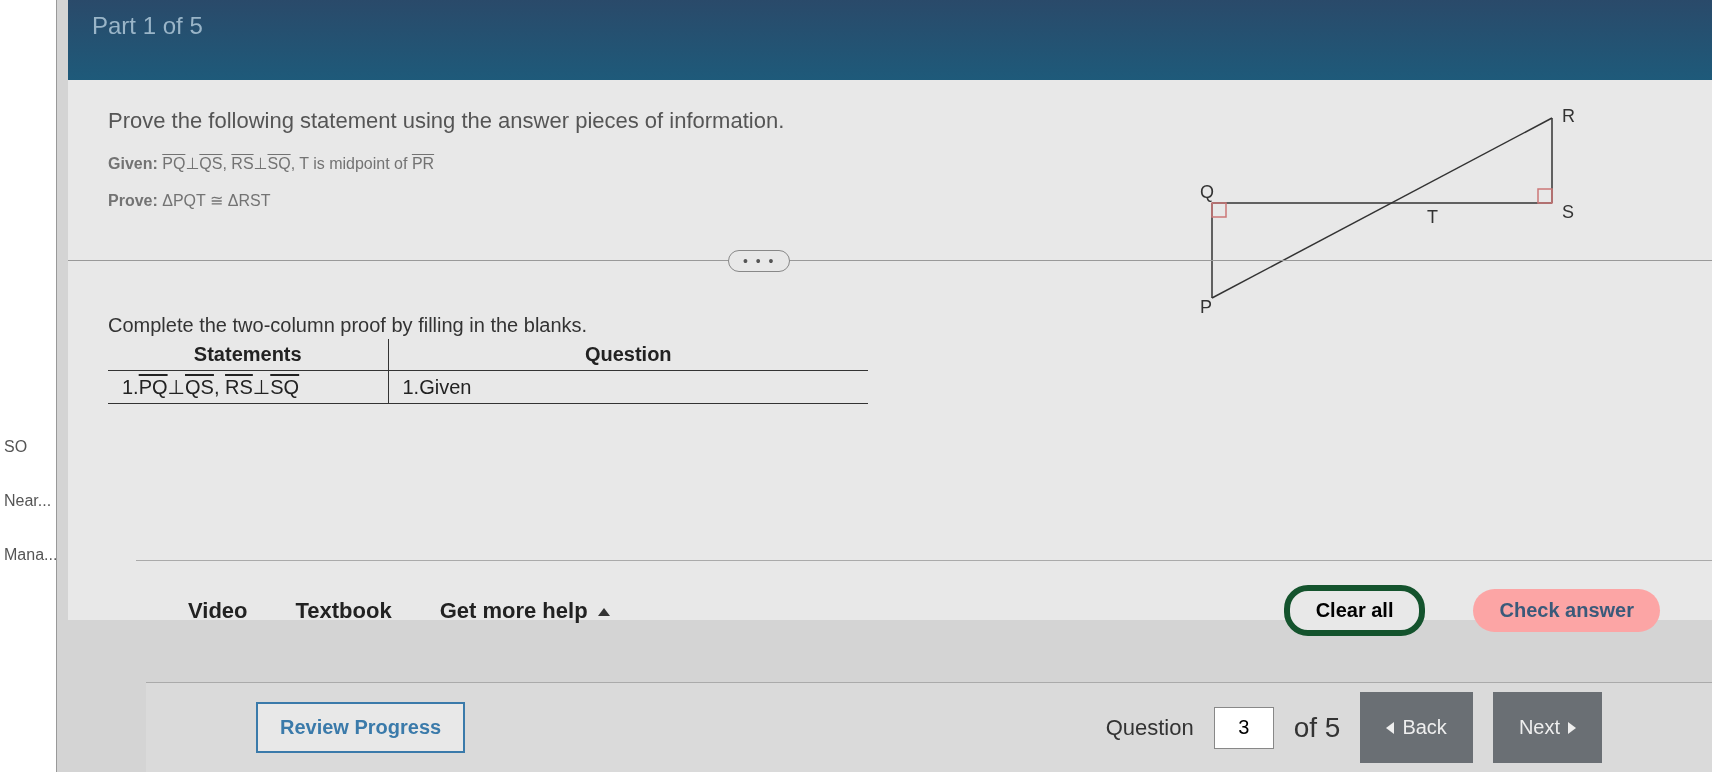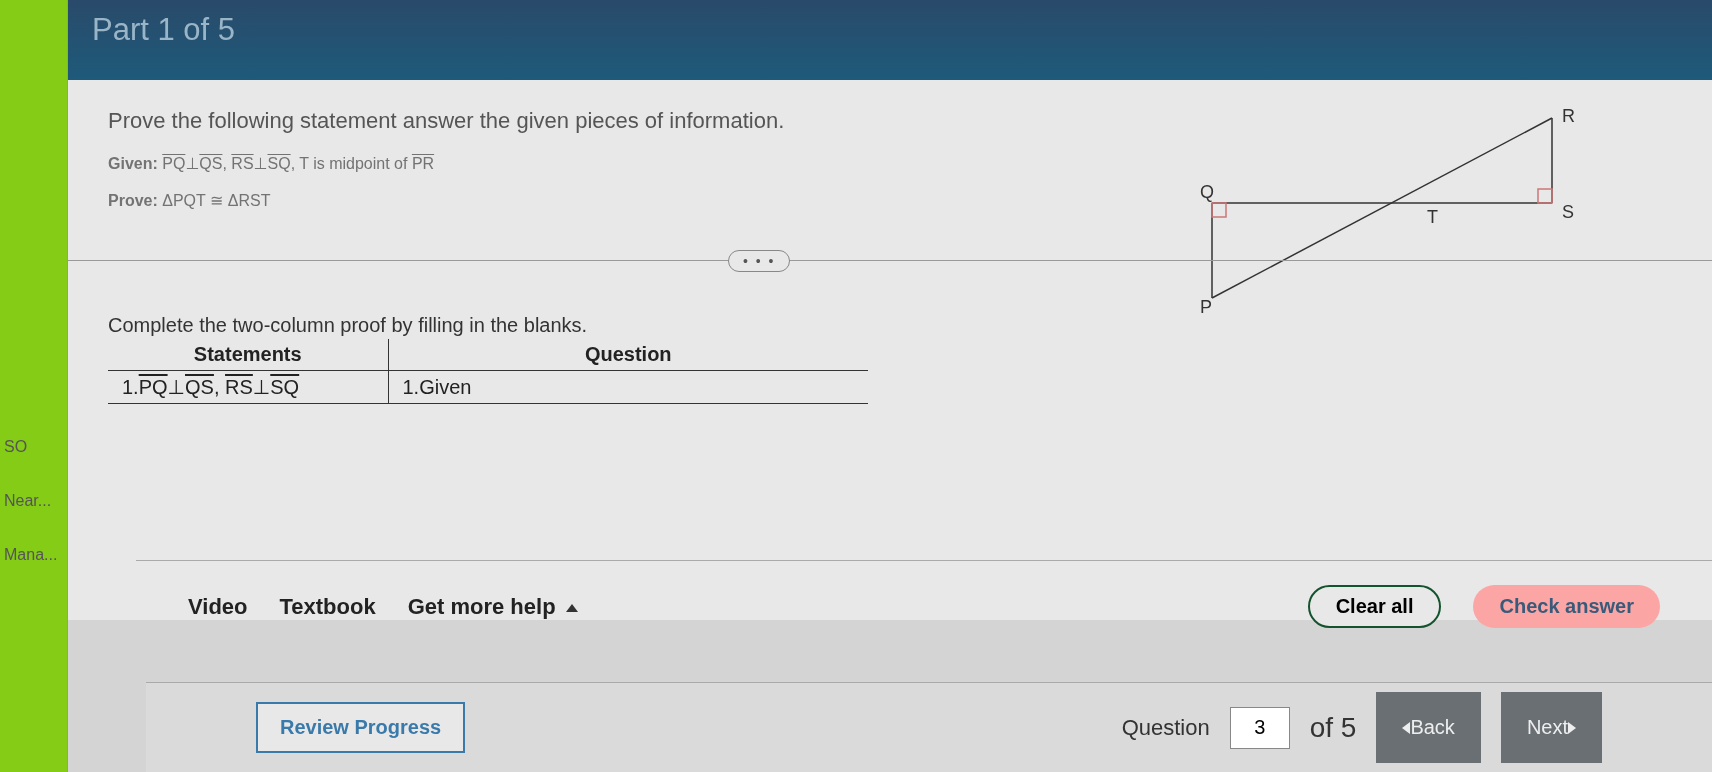--- a/index.html
+++ b/index.html
@@ -8,23 +8,23 @@
   background: #d4d4d4;
   width: 1712px;
   height: 772px;
   overflow: hidden;
   position: relative;
 }
 .sidebar {
   position: absolute;
   left: 0;
   top: 0;
-  width: 68px;
+  width: 57px;
   height: 100%;
-  background: #84cc16;
+  background: #ffffff;
   border-right: 1px solid #999;
   padding-top: 420px;
 }
 .sidebar-item {
   color: #555;
   font-size: 16px;
   padding: 18px 4px;
   text-align: left;
   white-space: nowrap;
   overflow: hidden;
@@ -34,21 +34,21 @@
   left: 68px;
   top: 0;
   right: 0;
   height: 100%;
 }
 .top-bar {
   height: 80px;
   background: linear-gradient(180deg, #2a4a6a 0%, #1e5a7a 100%);
   color: #9ab5c8;
   padding: 12px 24px;
-  font-size: 31px;
+  font-size: 24px;
 }
 .content {
   background: #e8e8e8;
   padding: 28px 40px;
   position: relative;
   height: 540px;
 }
 .prompt-line {
   color: #555;
   font-size: 22px;
@@ -119,38 +119,38 @@
 .th-reason { width: 480px; }
 .help-row {
   position: absolute;
   left: 68px;
   right: 0;
   top: 560px;
   padding: 24px 52px;
   border-top: 1px solid #aaa;
   display: flex;
   align-items: center;
-  gap: 32px;
+  gap: 48px;
   color: #222;
   font-size: 22px;
   font-weight: bold;
 }
 .help-link { cursor: pointer; }
 .caret-up {
   display: inline-block;
   width: 0; height: 0;
   border-left: 6px solid transparent;
   border-right: 6px solid transparent;
   border-bottom: 8px solid #333;
   margin-left: 4px;
   vertical-align: middle;
 }
 .clear-btn {
   margin-left: auto;
-  border: 2px solid #14532d;
+  border: 6px solid #14532d;
   border-radius: 24px;
   padding: 8px 26px;
   background: #e8e8e8;
   font-size: 20px;
   font-weight: bold;
   cursor: pointer;
 }
 .check-btn {
   border: none;
   border-radius: 24px;
@@ -199,20 +199,21 @@
 .of-label { font-size: 28px; color: #333; }
 .nav-btn {
   background: #6a6f74;
   color: #eee;
   border: none;
   padding: 24px 26px;
   font-size: 20px;
   cursor: pointer;
   display: flex;
   align-items: center;
+  gap: 8px;
 }
 .tri-left {
   width: 0; height: 0;
   border-top: 6px solid transparent;
   border-bottom: 6px solid transparent;
   border-right: 8px solid #eee;
 }
 .tri-right {
   width: 0; height: 0;
   border-top: 6px solid transparent;
@@ -228,21 +229,21 @@
   <div class="sidebar-item">Near...</div>
   <div class="sidebar-item">Mana...</div>
 </div>
 
 <div class="main-area">
   <div class="top-bar">
     <span>Part 1 of 5</span>
   </div>
 
   <div class="content">
-    <div class="prompt-line">Prove the following statement answer the given pieces of information.</div>
+    <div class="prompt-line">Prove the following statement using the answer pieces of information.</div>
 
     <div class="given-line">
       <b>Given:</b>
       <span class="overline">PQ</span><span>⊥</span><span class="overline">QS</span><span>, </span><span class="overline">RS</span><span>⊥</span><span class="overline">SQ</span><span>, T is midpoint of </span><span class="overline">PR</span>
     </div>
 
     <div class="prove-line">
       <b>Prove:</b>
       <span>ΔPQT ≅ ΔRST</span>
     </div>

